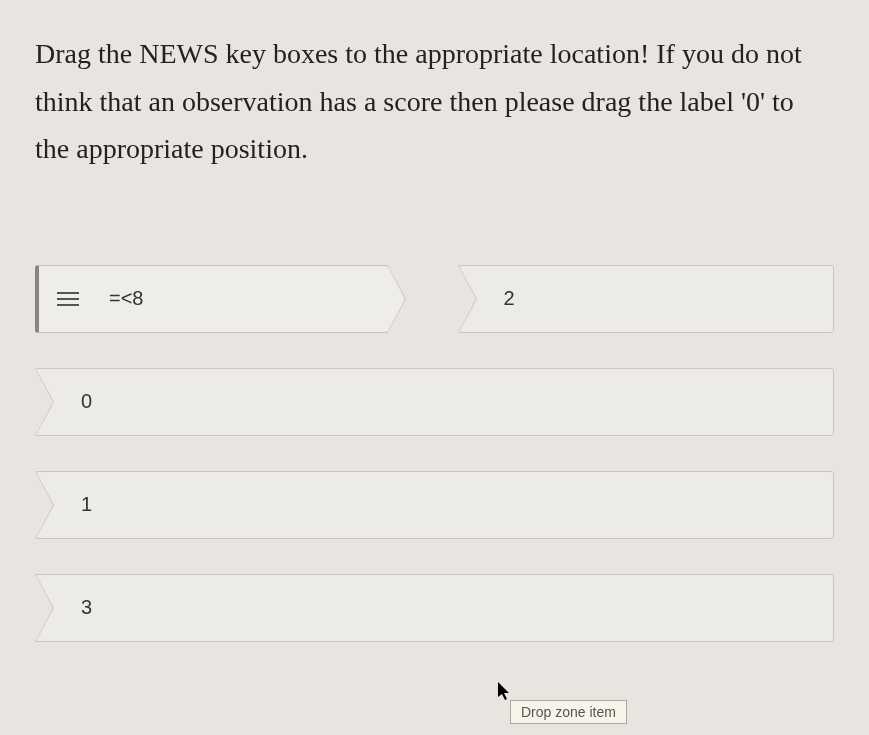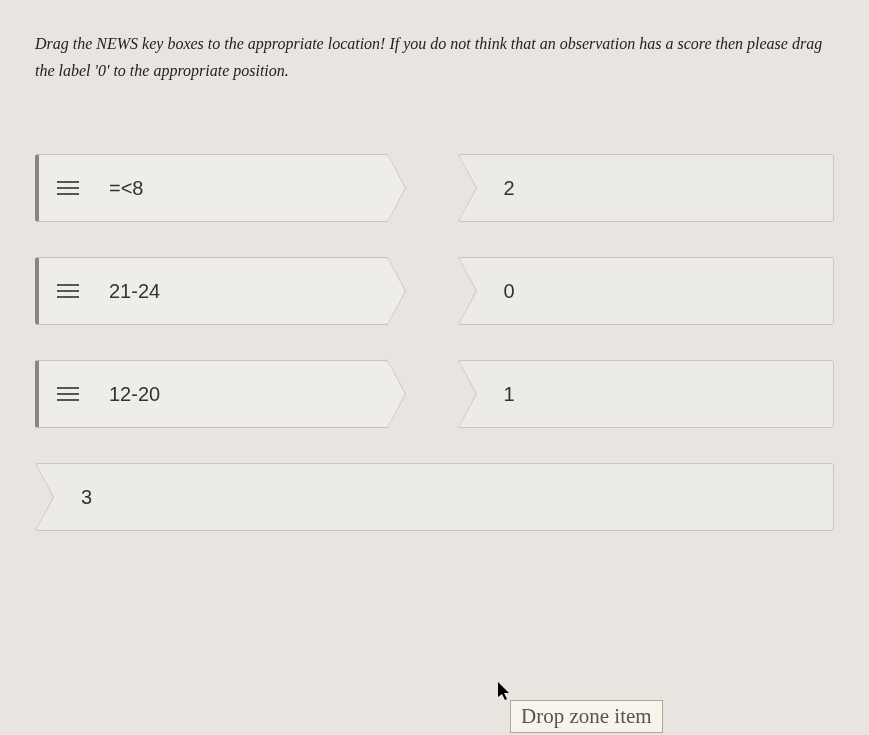--- a/index.html
+++ b/index.html
@@ -7,25 +7,24 @@
       width: 869px;
       height: 735px;
       background: #e8e5e0;
       font-family: Georgia, 'Times New Roman', serif;
       padding: 30px 35px;
       color: #2a2a2a;
       position: relative;
       overflow: hidden;
     }
     .instructions {
-      font-size: 16px;
+      font-size: 28px;
       line-height: 1.7;
-      margin-bottom: 70px;
+      margin-bottom: 92px;
       color: #222;
-      font-style: italic;
     }
     .match-row {
       display: flex;
       gap: 70px;
       margin-bottom: 35px;
       align-items: center;
     }
     .draggable-item {
       flex: 1;
       position: relative;
@@ -134,22 +133,22 @@
       z-index: 10;
       pointer-events: none;
     }
     .tooltip {
       position: absolute;
       left: 510px;
       top: 700px;
       background: #f7f5ea;
       border: 1px solid #aaa89a;
       padding: 3px 10px;
-      font-size: 21px;
-      font-family: Liberation Serif, serif;
+      font-size: 14px;
+      font-family: Liberation Sans, sans-serif;
       color: #555;
       z-index: 9;
     }
   </style>
 </head>
 <body>
 
 <p class="instructions">Drag the NEWS key boxes to the appropriate location! If you do not think that an observation has a score then please drag the label '0' to the appropriate position.</p>
 
 <div class="match-row">
@@ -161,43 +160,27 @@
       </div>
     <span class="drag-label">=&lt;8</span>
   </div>
   <div class="drop-target">
     <div class="notch-border"></div>
     <span class="drop-label">2</span>
   </div>
 </div>
 
 <div class="match-row">
-  <div class="draggable-item">
-    <div class="drag-handle">
-        <span></span>
-        <span></span>
-        <span></span>
-      </div>
-    <span class="drag-label">21-24</span>
-  </div>
   <div class="drop-target">
     <div class="notch-border"></div>
     <span class="drop-label">0</span>
   </div>
 </div>
 
 <div class="match-row">
-  <div class="draggable-item">
-    <div class="drag-handle">
-        <span></span>
-        <span></span>
-        <span></span>
-      </div>
-    <span class="drag-label">12-20</span>
-  </div>
   <div class="drop-target">
     <div class="notch-border"></div>
     <span class="drop-label">1</span>
   </div>
 </div>
 
 <div class="match-row">
   <div class="drop-target">
     <div class="notch-border"></div>
     <span class="drop-label">3</span>

